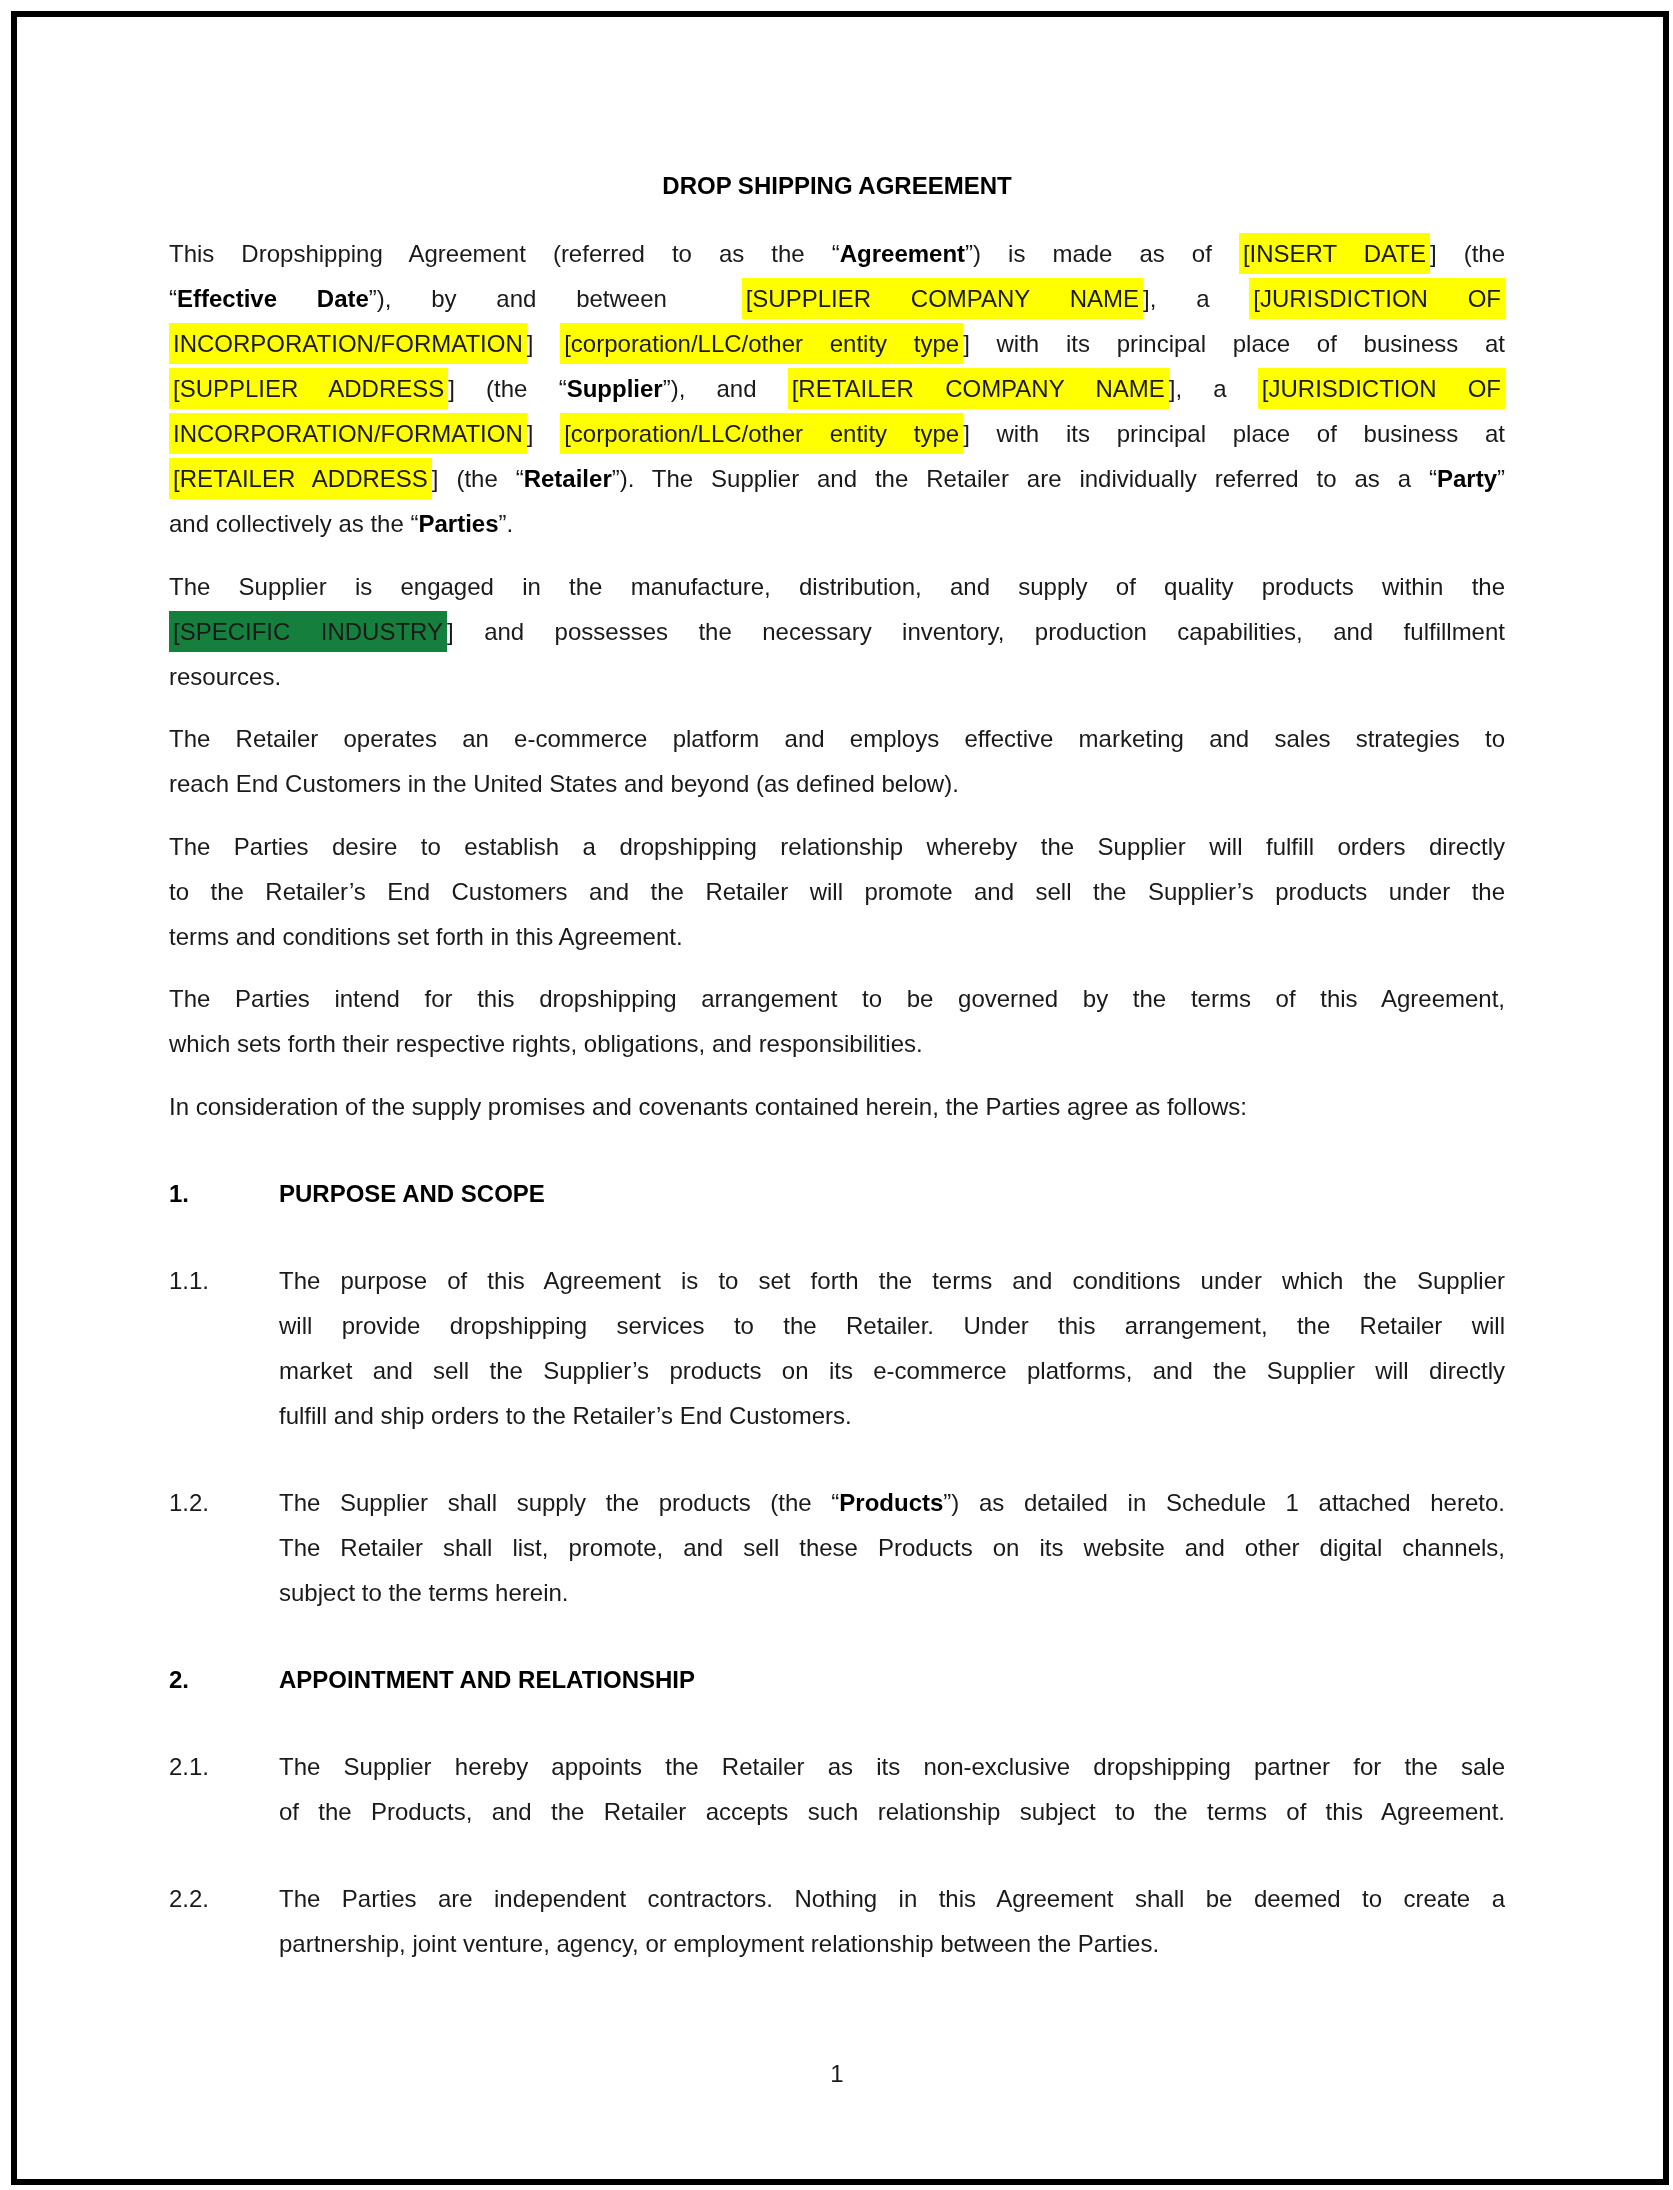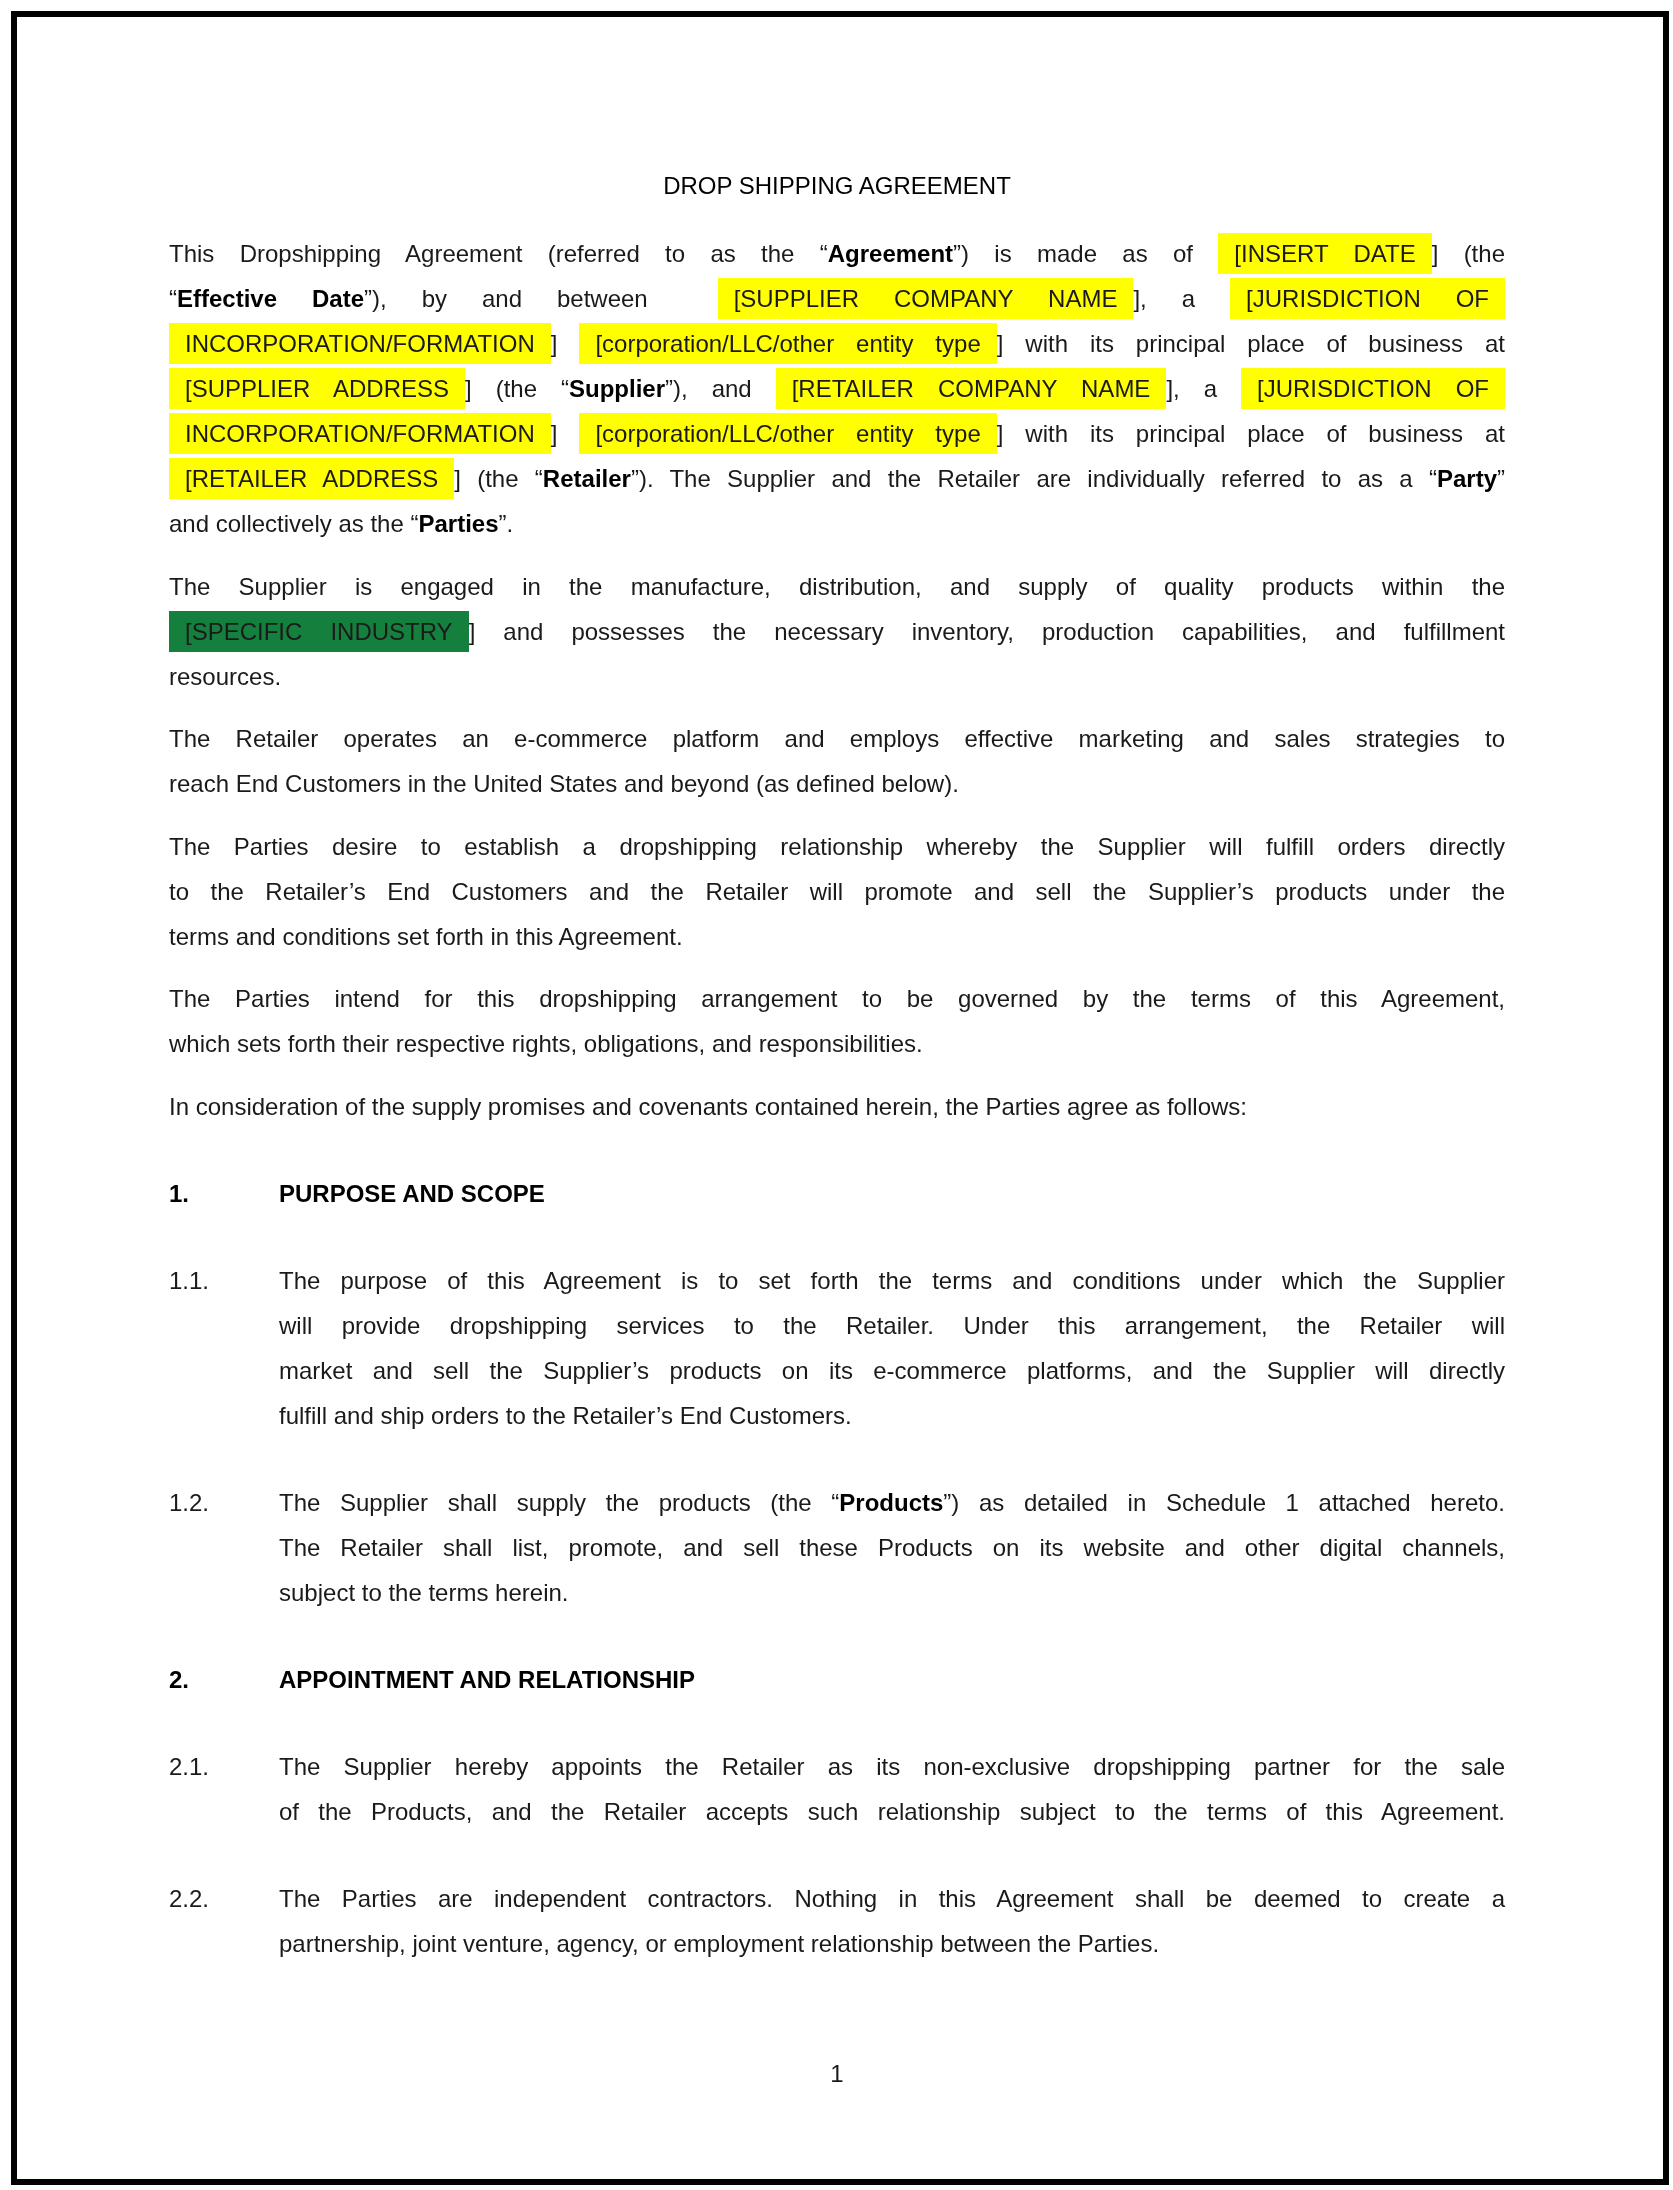--- a/index.html
+++ b/index.html
@@ -20,32 +20,32 @@
   .doc {
     position: absolute;
     left: 169px; top: 0;
     width: 1336px;
     font-size: 24px;
     line-height: 45px;
   }
   .title {
     margin: 163px 0 23px 0;
     text-align: center;
-    font-weight: normal;
+    font-weight: bold;
     color: #000000;
   }
   .p { margin: 0 0 17.6px 0; }
   .section { margin: 42px 0; }
   .item { position: relative; padding-left: 110px; }
   .item .num { position: absolute; left: 0; top: 0; }
   .heading { font-weight: bold; color: #000000; }
   .line { text-align: left; }
   .line.just { text-align: justify; text-align-last: justify; text-justify: inter-word; }
   .seg.b { font-weight: bold; color: #000000; }
-  .seg.hl { padding: 7px 16px; }
+  .seg.hl { padding: 7px 4px; }
   .footer { margin-top: 85px; text-align: center; }
 </style>
 </head>
 <body>
 
 <div class="page-border"></div>
 
 <div class="doc">
   <div class="title">DROP SHIPPING AGREEMENT</div>
   <div>

